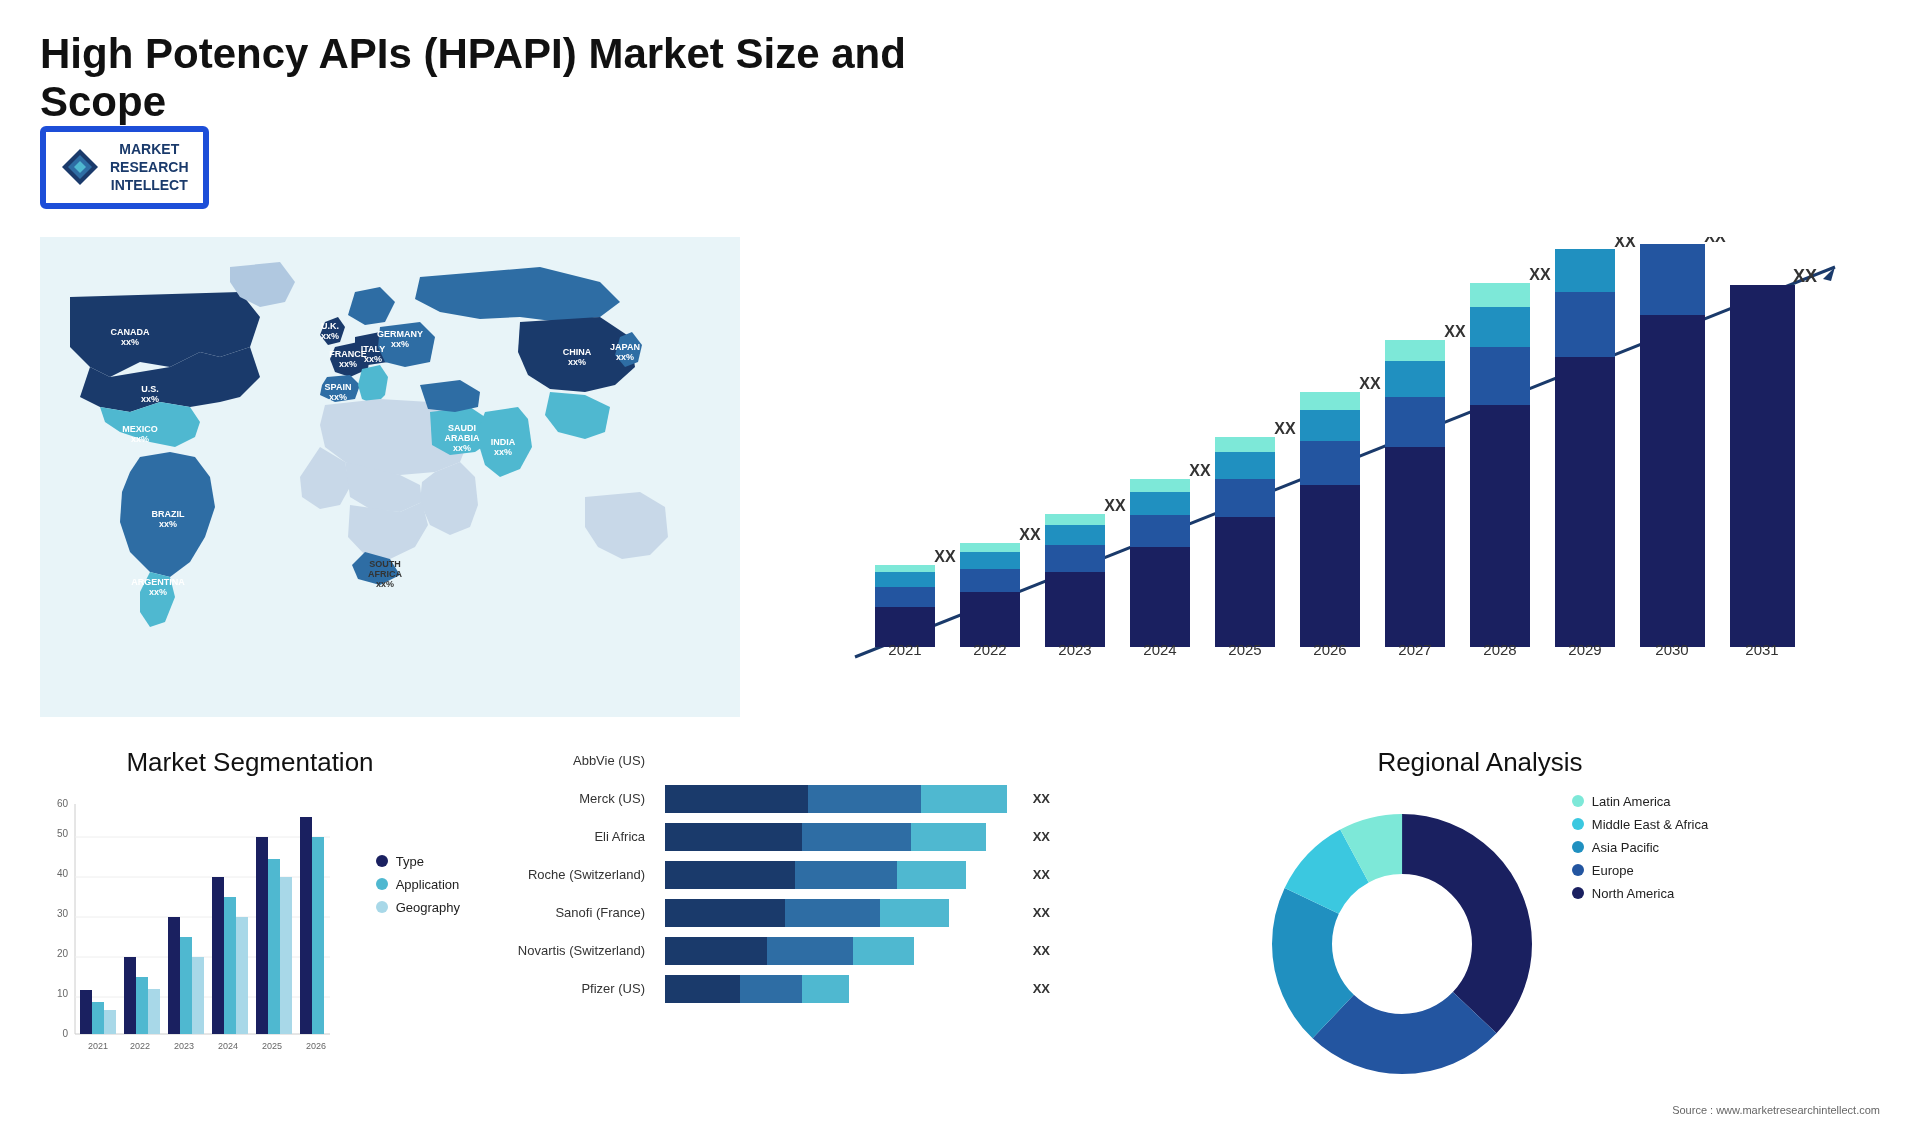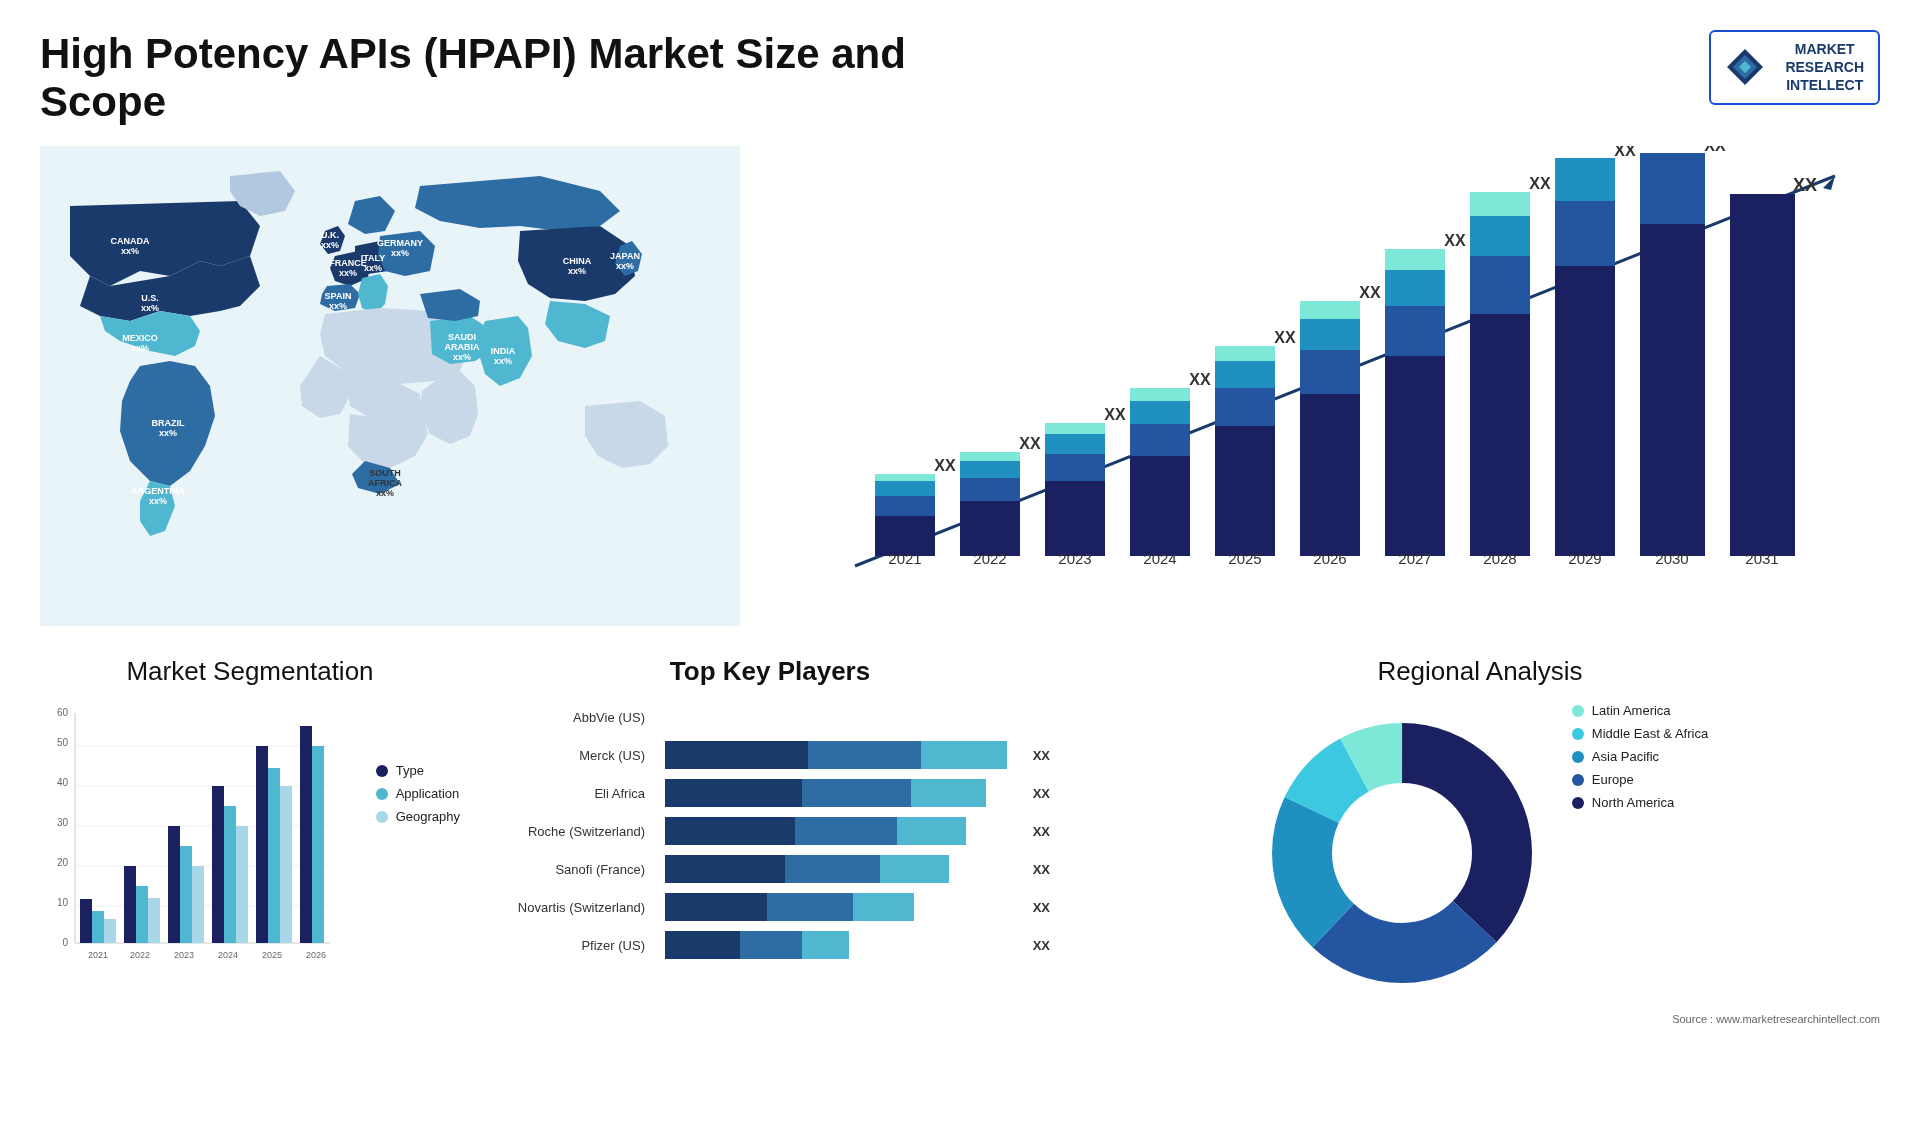--- a/index.html
+++ b/index.html
@@ -8,33 +8,34 @@
       background: #fff;
       width: 1920px;
       min-height: 1146px;
       padding: 30px 40px;
       color: #222;
     }
     .header {
       display: flex;
       justify-content: space-between;
       align-items: flex-start;
-      margin-bottom: 20px;
+      margin-bottom: 28px;
+      flex-direction: column;
     }
     .main-title {
       font-size: 42px;
       font-weight: bold;
       color: #111;
       max-width: 900px;
     }
     .logo {
       display: flex;
       align-items: center;
-      gap: 20px;
-      border: 2px solid #1d4ed8;
+      gap: 10px;
+      border: 6px solid #1d4ed8;
       padding: 8px 14px;
       border-radius: 6px;
     }
     .logo-icon {
       width: 40px;
       height: 40px;
     }
     .logo-text {
       font-size: 14px;
       font-weight: bold;
@@ -448,21 +449,20 @@
         </div>
         <div class="legend-item">
           <div class="legend-dot" style="background:#a8d8e8;"></div>
           <span>Geography</span>
         </div>
       </div>
     </div>
   </div>
 
   <div class="players-section">
-    <div class="players-title">Top Key Players</div>
 
     <div class="player-row">
       <div class="player-name">AbbVie (US)</div>
       <div class="player-bar-container"></div>
       <div class="player-value"></div>
     </div>
     <div class="player-row">
       <div class="player-name">Merck (US)</div>
       <div class="player-bar-container">
         <div class="player-bar-seg1" style="width:42%;"></div>

